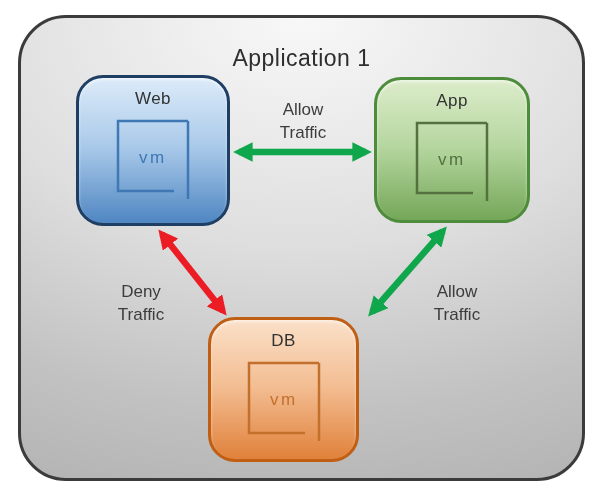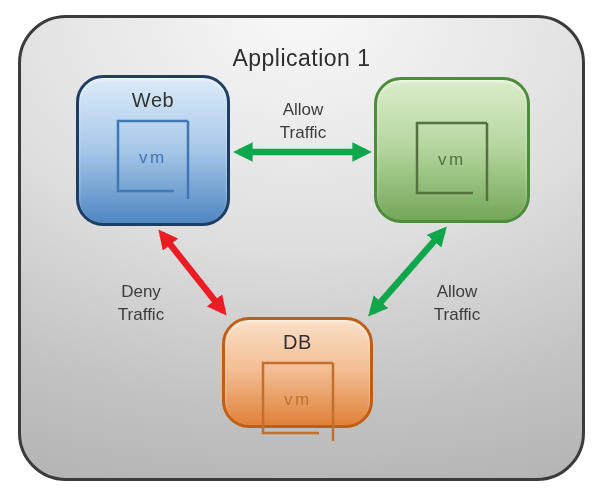--- a/index.html
+++ b/index.html
@@ -39,25 +39,25 @@
   .node {
     position: absolute;
     box-sizing: border-box;
     border: 3px solid var(--bd);
     border-radius: 27px;
     background: linear-gradient(180deg, var(--c1) 0%, var(--c2) 48%, var(--c3) 100%);
     box-shadow: inset 0 2px 3px rgba(255,255,255,0.55);
   }
   .node-web { left: 76px;  top: 75px;  width: 154px; height: 151px; }
   .node-app { left: 374px; top: 77px;  width: 156px; height: 146px; }
-  .node-db  { left: 222px; top: 317px; width: 151px; height: 111px; }
+  .node-db  { left: 208px; top: 317px; width: 151px; height: 145px; }
   .node-title {
     margin-top: 11px;
     text-align: center;
-    font-size: 20px;
+    font-size: 17px;
     letter-spacing: 0.5px;
     color: #323232;
   }
   .vm-icon {
     position: absolute;
     left: 50%;
     transform: translateX(-50%);
     top: 40px;
     width: 76px;
     height: 84px;
@@ -102,20 +102,21 @@
 
   <div class="node node-web" style="--bd: #1f3e63; --c1: #dcebf9; --c2: #a9c9e9; --c3: #4f86c2;">
     <div class="node-title">Web</div>
     <svg class="vm-icon" viewBox="0 0 76 84">
       <path class="vm-outline" d="M73 3 L3 3 L3 73 L59 73 M73 3 L73 81" stroke="#3f78b5"></path>
       <text class="vm-text" x="24" y="45" fill="#3f78b5">vm</text>
     </svg>
   </div>
 
   <div class="node node-app" style="--bd: #4d8c3b; --c1: #dcecca; --c2: #b5d69f; --c3: #74a758;">
+    <div class="node-title">App</div>
     <svg class="vm-icon" viewBox="0 0 76 84">
       <path class="vm-outline" d="M73 3 L3 3 L3 73 L59 73 M73 3 L73 81" stroke="#54713f"></path>
       <text class="vm-text" x="24" y="45" fill="#54713f">vm</text>
     </svg>
   </div>
 
   <div class="node node-db" style="--bd: #c05e14; --c1: #fae0c8; --c2: #f3bd92; --c3: #e0813a;">
     <div class="node-title">DB</div>
     <svg class="vm-icon" viewBox="0 0 76 84">
       <path class="vm-outline" d="M73 3 L3 3 L3 73 L59 73 M73 3 L73 81" stroke="#c4702d"></path>

